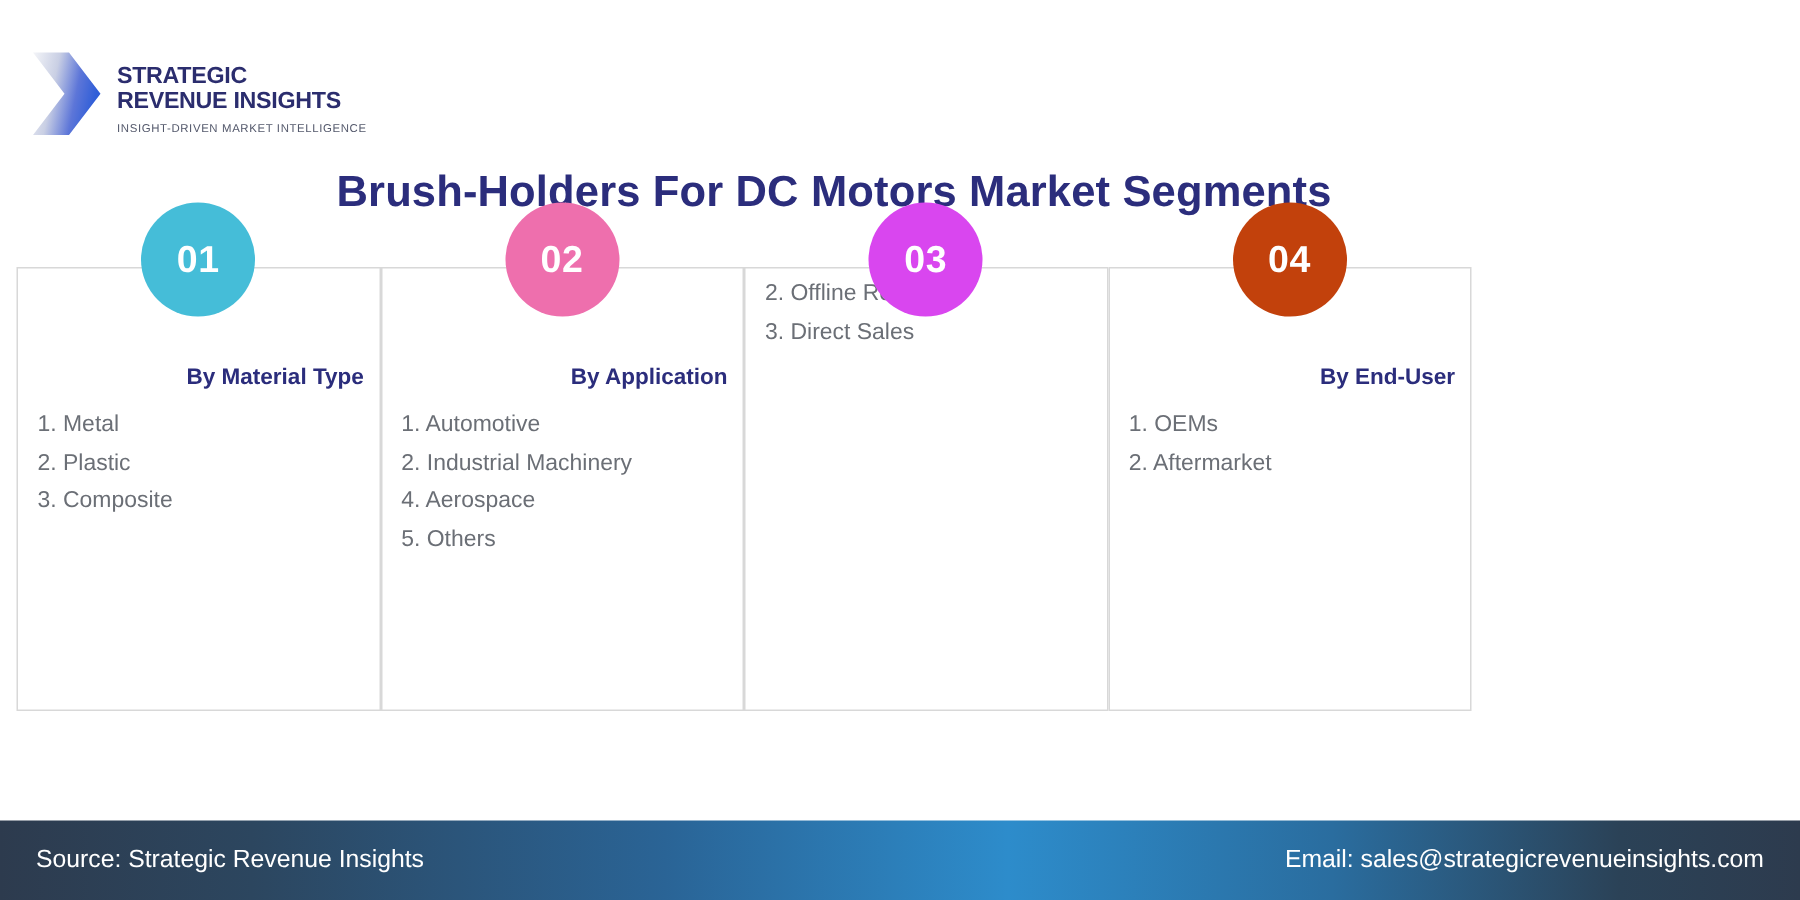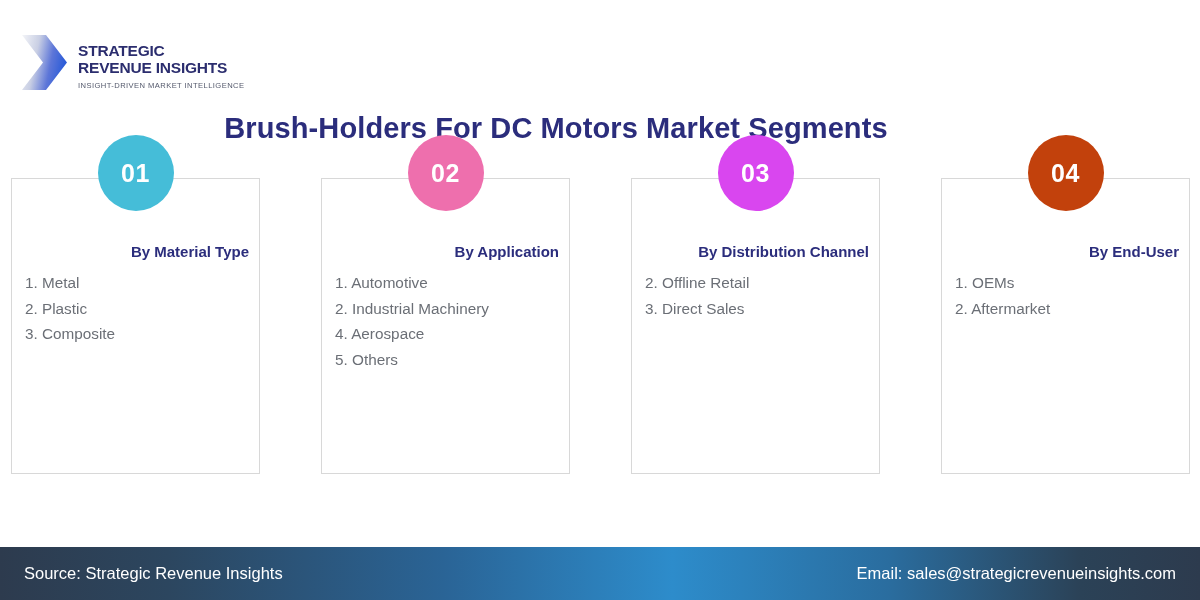--- a/index.html
+++ b/index.html
@@ -65,21 +65,21 @@
     color: #2b2d7c;
     letter-spacing: 0.1px;
     margin-top: 24px;
   }
 
   
   #cards-row {
     position: absolute;
     left: 11px;
     top: 178px;
-    width: 1179px;
+    width: 970px;
     height: 297px;
     display: flex;
     justify-content: space-between;
   }
   .segment-card {
     position: relative;
     width: 249px;
     height: 296px;
     border: 1px solid #d8d8d8;
     box-sizing: border-box;
@@ -196,21 +196,20 @@
     <ul class="card-list">
       <li>1. Automotive</li>
       <li>2. Industrial Machinery</li>
       <li>4. Aerospace</li>
       <li>5. Others</li>
     </ul>
   </div>
 
   <div class="segment-card">
     <div class="card-badge" style="background-color: #d946ef;">03</div>
-    <div class="card-heading">By Distribution Channel</div>
     <ul class="card-list">
       <li>2. Offline Retail</li>
       <li>3. Direct Sales</li>
     </ul>
   </div>
 
   <div class="segment-card">
     <div class="card-badge" style="background-color: #c2410c;">04</div>
     <div class="card-heading">By End-User</div>
     <ul class="card-list">

